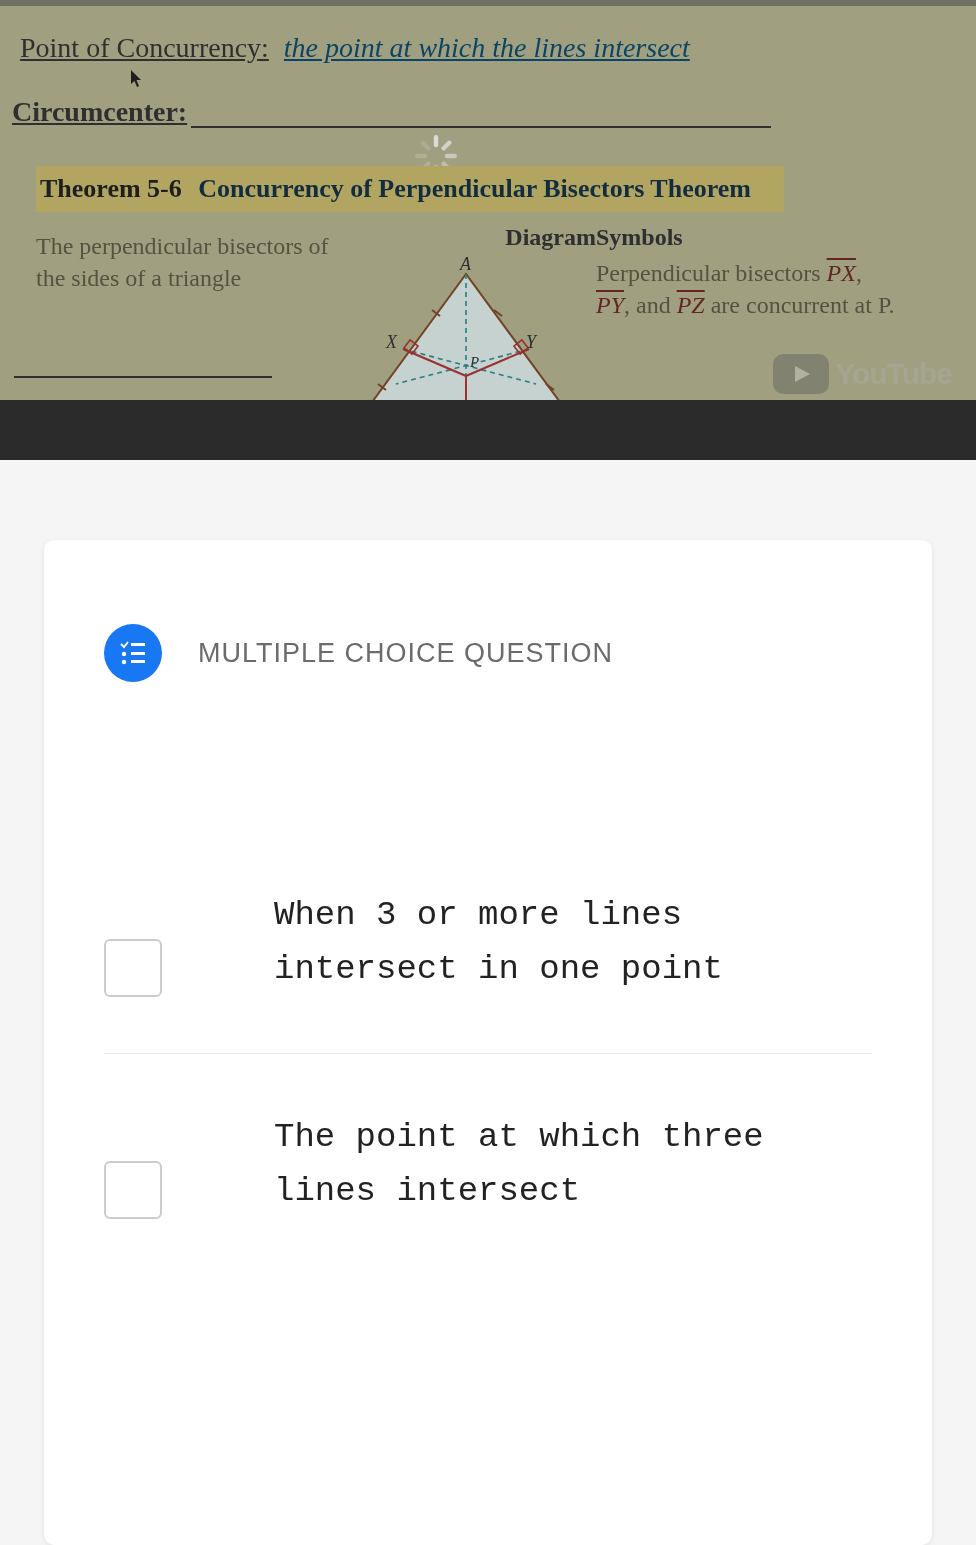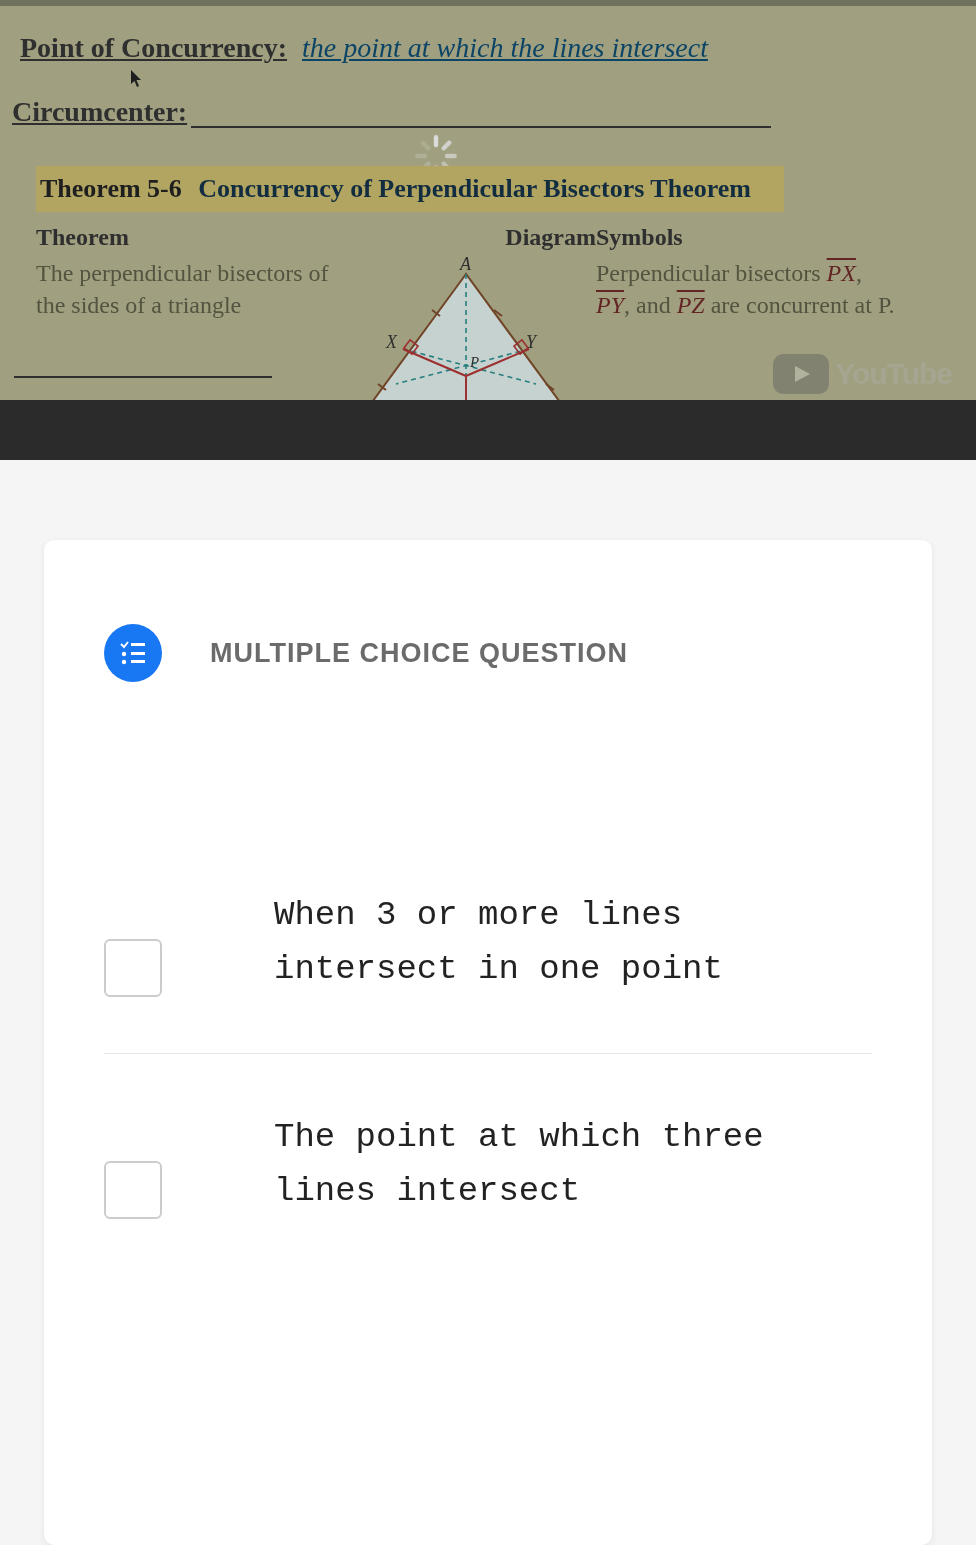--- a/index.html
+++ b/index.html
@@ -27,21 +27,21 @@
     pointer-events: none;
   }
 
   .poc-line {
     position: absolute;
     top: 26px; left: 20px; right: 20px;
     font-family: Georgia, serif;
     font-size: 28px;
     color: #333;
   }
-  .poc-label { font-weight: bold; text-decoration: underline; margin-top: 29px; }
+  .poc-label { font-weight: normal; text-decoration: underline; margin-top: 29px; }
   .poc-value { color: #0c4a6e; text-decoration: underline; margin-left: 8px; font-style: italic; }
 
   .cursor-ptr {
     position: absolute;
     top: 64px; left: 130px;
     width: 14px; height: 18px;
   }
 
   .circumcenter-line {
     position: absolute;
@@ -157,21 +157,21 @@
     background: #f5f5f5;
     padding: 80px 44px 0;
   }
   .card {
     background: #fff;
     border-radius: 10px;
     box-shadow: 0 2px 6px rgba(0,0,0,0.08);
     padding: 84px 60px 0;
     height: 100%;
   }
-  .card-header { display: flex; align-items: center; gap: 48px; font-weight: bold; }
+  .card-header { display: flex; align-items: center; gap: 36px; }
   .mc-icon {
     width: 58px; height: 58px;
     background: #1877f2;
     border-radius: 50%;
     display: flex; align-items: center; justify-content: center;
   }
   .mc-label {
     font-size: 27px;
     color: #6b6b6b;
     letter-spacing: 1px;
@@ -235,21 +235,20 @@
     </g>
   </svg>
 
   <div class="theorem-banner">
     <span class="num">Theorem 5-6</span>
     <span class="title">Concurrency of Perpendicular Bisectors Theorem</span>
   </div>
 
   <div class="theorem-cols">
     <div class="col-theorem">
-      <div class="col-h">Theorem</div>
       <div class="col-body">The perpendicular bisectors of the sides of a triangle</div>
     </div>
     <div class="col-diagram">
       <div class="col-h" style="text-align:right">Diagram</div>
       <svg class="diagram-svg" viewBox="0 0 260 180">
         <polygon points="130,10 20,160 240,160" fill="#d6e4e1" stroke="#7a4a2a" stroke-width="2"></polygon>
         <line x1="130" y1="10" x2="130" y2="160" stroke="#2a8a8a" stroke-width="1.6" stroke-dasharray="5,4"></line>
         <line x1="67" y1="85" x2="200" y2="120" stroke="#2a8a8a" stroke-width="1.6" stroke-dasharray="5,4"></line>
         <line x1="193" y1="85" x2="60" y2="120" stroke="#2a8a8a" stroke-width="1.6" stroke-dasharray="5,4"></line>
         <line x1="67" y1="85" x2="130" y2="112" stroke="#a33" stroke-width="2"></line>

